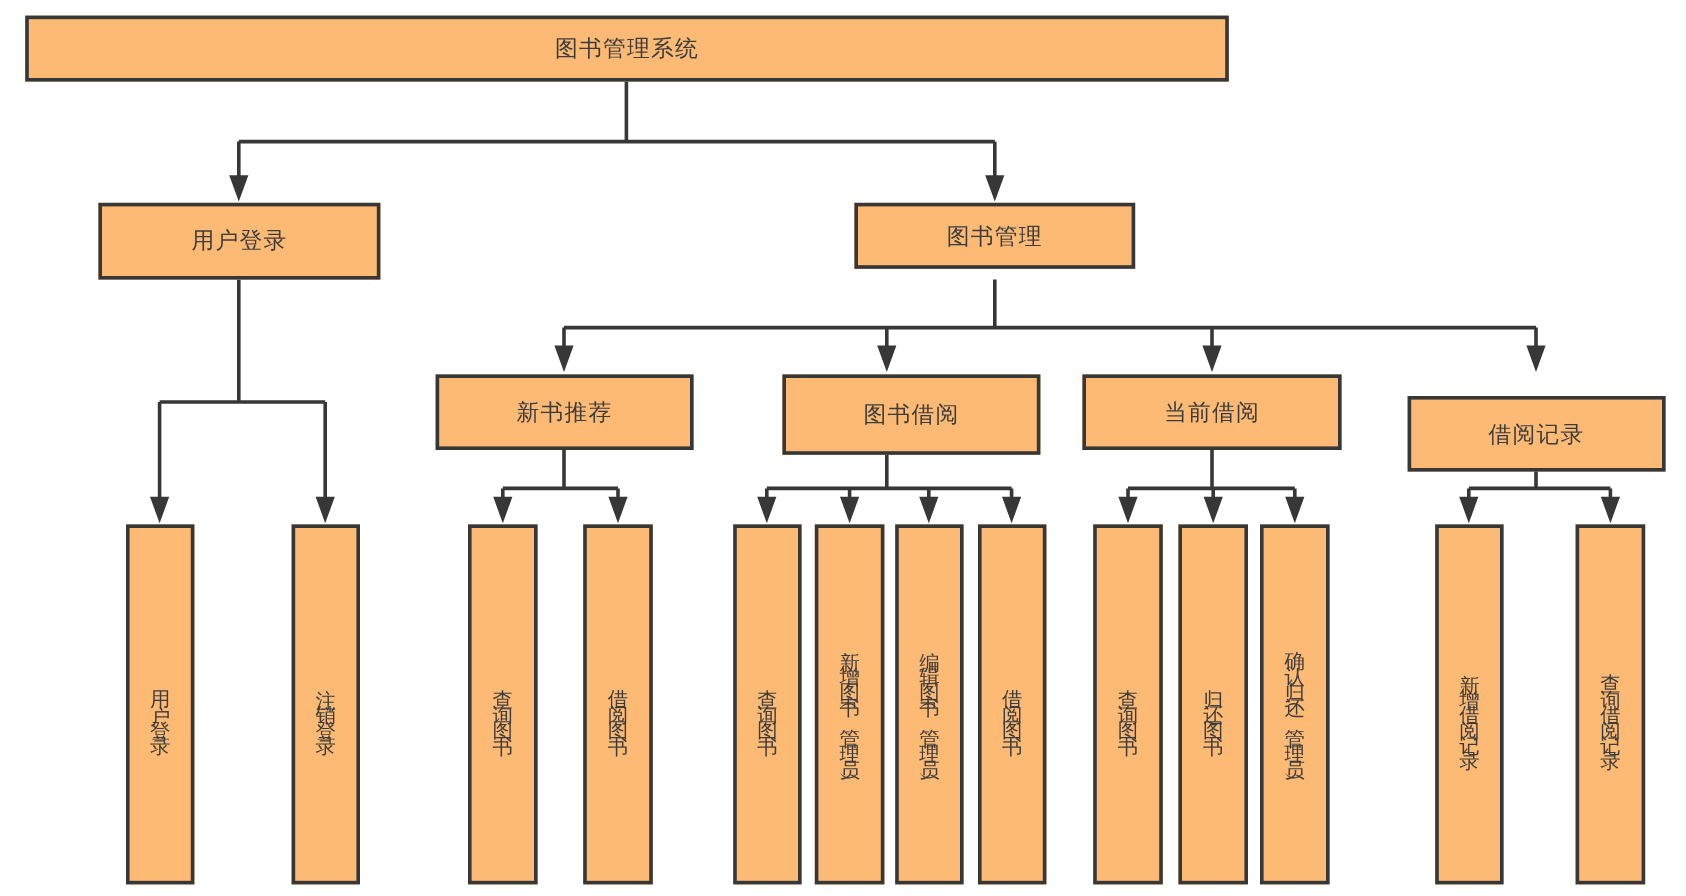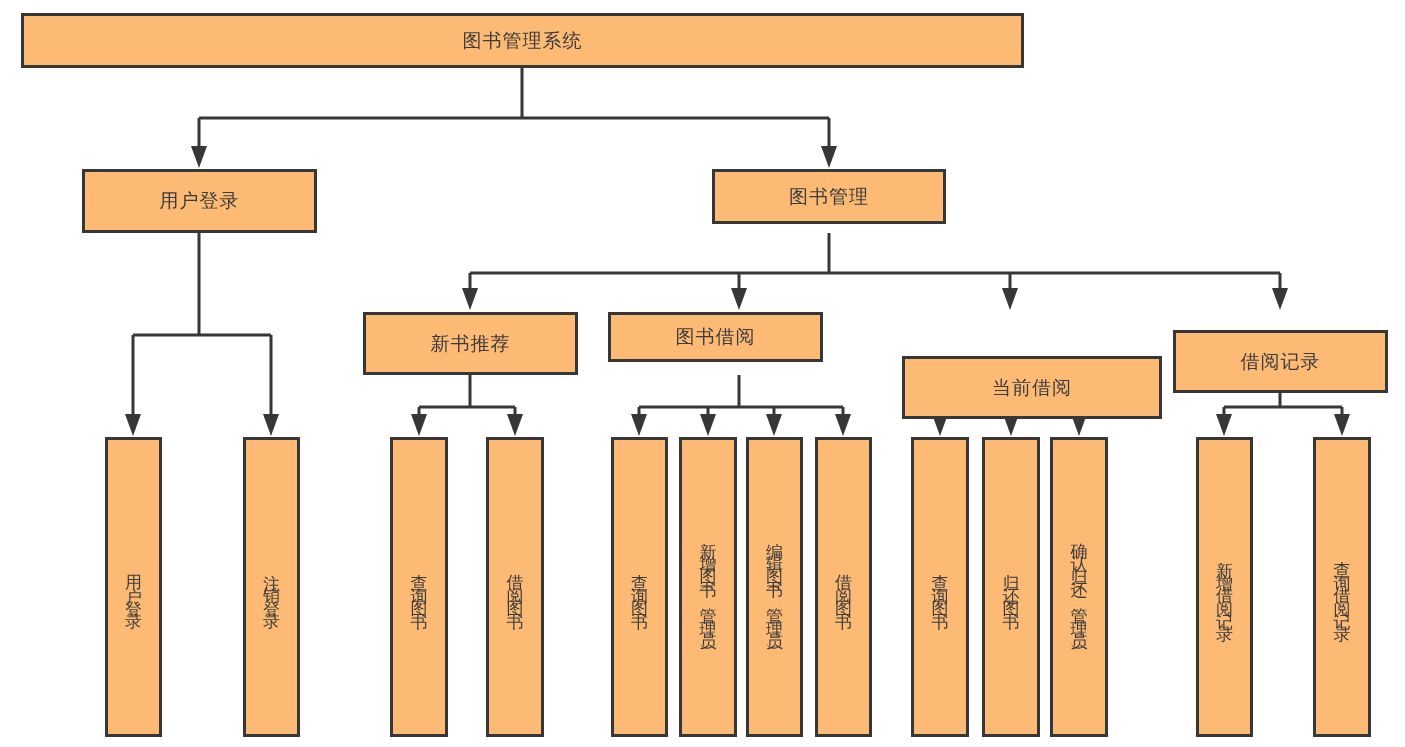--- a/index.html
+++ b/index.html
@@ -103,22 +103,22 @@
       <polygon points="1334,414 1350,414 1342,436"></polygon>
     </g>
   </svg>
 
   <div class="node" style="left:21px; top:13px; width:1003px; height:55px;">图书管理系统</div>
 
   <div class="node" style="left:82px; top:169px; width:235px; height:64px;">用户登录</div>
   <div class="node" style="left:712px; top:169px; width:234px; height:55px;">图书管理</div>
 
   <div class="node" style="left:363px; top:312px; width:215px; height:63px;">新书推荐</div>
-  <div class="node" style="left:608px; top:312px; width:215px; height:50px;">图书借阅</div>
-  <div class="node" style="left:902px; top:312px; width:260px; height:63px;margin-top:44px;">当前借阅</div>
+  <div class="node" style="left:652px; top:312px; width:215px; height:67px;">图书借阅</div>
+  <div class="node" style="left:902px; top:312px; width:216px; height:63px;">当前借阅</div>
   <div class="node" style="left:1173px; top:312px; width:215px; height:63px;margin-top:18px;">借阅记录</div>
 
   <div class="node node-v" style="left:105px; top:437px; width:57px; height:300px;">
     <span class="vtext">用户登录</span>
   </div>
   <div class="node node-v" style="left:243px; top:437px; width:57px; height:300px;">
     <span class="vtext">注销登录</span>
   </div>
 
   <div class="node node-v" style="left:390px; top:437px; width:58px; height:300px;">

